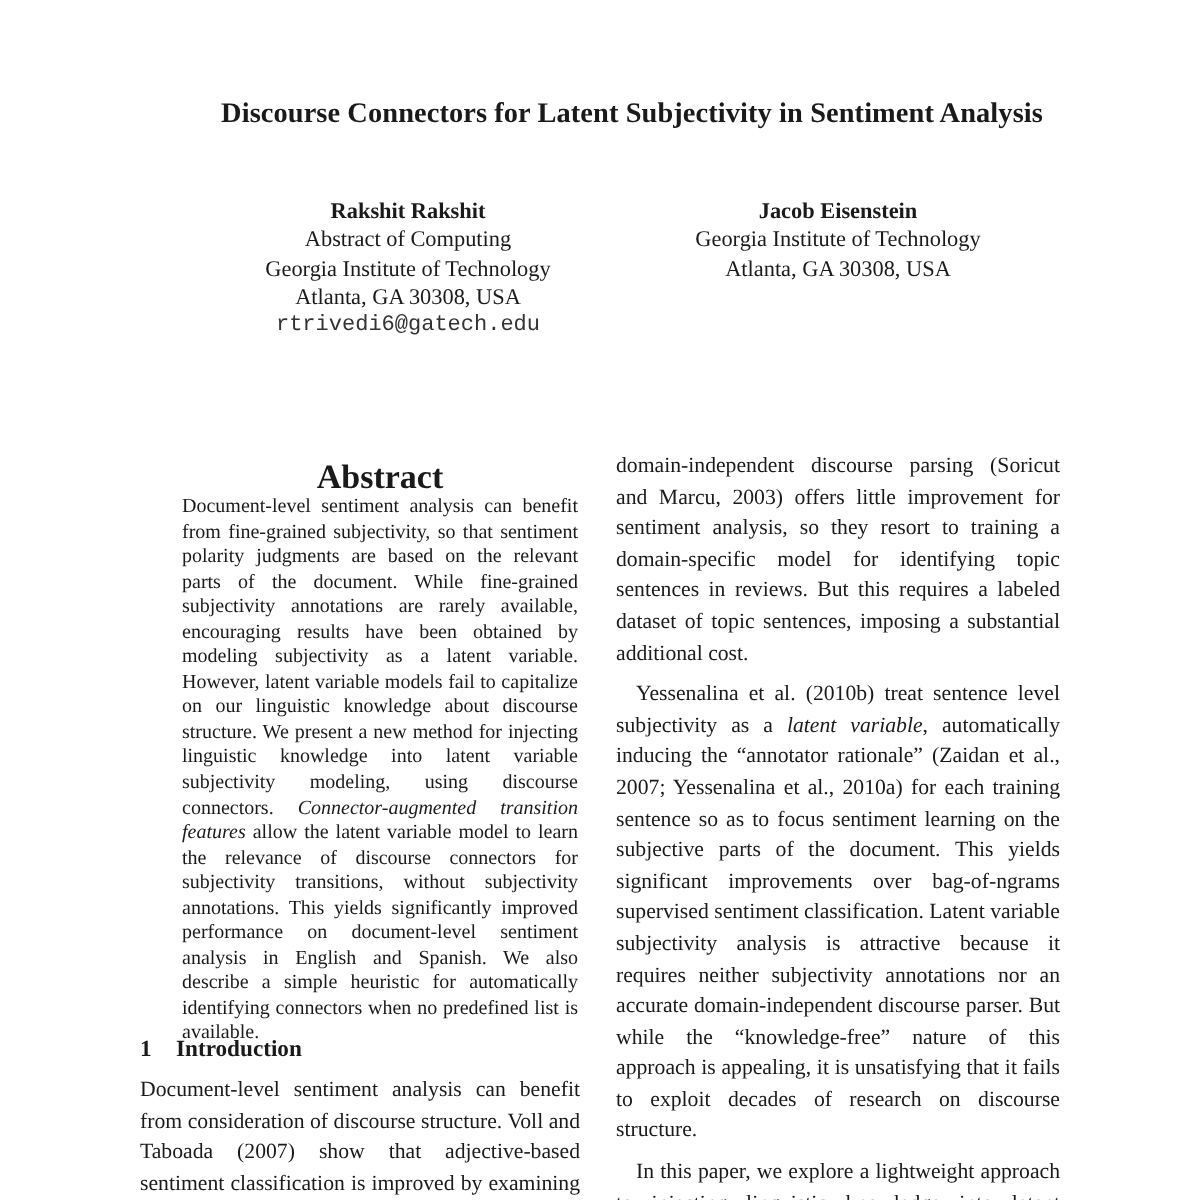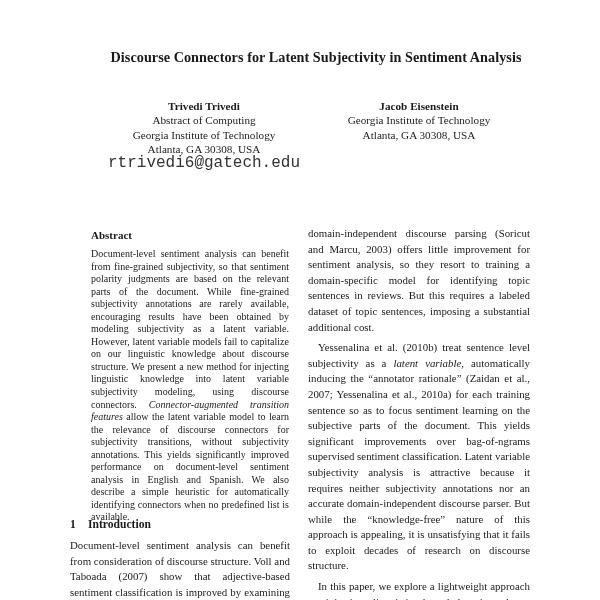--- a/index.html
+++ b/index.html
@@ -3,46 +3,46 @@
 <meta charset="utf-8">
 <style>
   html, body { margin: 0; padding: 0; background: #ffffff; }
   body { width: 600px; height: 600px; overflow: hidden; position: relative;
          font-family: "Liberation Serif", "DejaVu Serif", serif; color: #1a1a1a; }
   .title { position: absolute; top: 49px; left: 0; width: 600px; text-align: center;
            font-weight: bold; font-size: 14.2px; letter-spacing: 0.05px; padding-left: 16px; }
   .author { position: absolute; top: 99px; width: 220px; text-align: center;
             font-size: 11.2px; line-height: 14.3px; }
   .author .name { font-weight: bold; }
-  .author .email { font-family: "Liberation Mono", "DejaVu Sans Mono", monospace; font-size: 16px; color: #333; }
+  .author .email { font-family: "Liberation Mono", "DejaVu Sans Mono", monospace; font-size: 11px; color: #333; }
   #author-1 { left: 94px; }
   #author-2 { left: 309px; }
-  .abstract-heading { position: absolute; top: 229px; left: 91px; width: 198px; text-align: left;
-                      font-weight: bold; font-size: 11px; }
+  .abstract-heading { position: absolute; top: 229px; left: 91px; width: 198px; text-align: center;
+                      font-weight: bold; font-size: 17px; }
   .abstract { position: absolute; top: 248px; left: 91px; width: 198px; text-align: justify;
               font-size: 10px; line-height: 12.55px; }
   .section-heading { position: absolute; top: 518px; left: 70px; font-weight: bold; font-size: 11.6px; }
   .section-heading .num { display: inline-block; width: 18px; }
   .intro-left { position: absolute; top: 538px; left: 70px; width: 220px; text-align: justify;
                 font-size: 10.85px; line-height: 15.6px; }
   .right-col { position: absolute; top: 226px; left: 308px; width: 222px; text-align: justify;
                font-size: 10.85px; line-height: 15.6px; }
   .right-col p { margin: 0; }
   .right-col p.indent { text-indent: 10px; }
   .right-col p.gap { margin-top: 5px; }
   p { margin: 0; }
   em { font-style: italic; }
 </style>
 </head>
 <body>
 
 <div class="title">Discourse Connectors for Latent Subjectivity in Sentiment Analysis</div>
 
 <div id="author-1" class="author">
-  <div class="name">Trivedi Trivedi</div>
+  <div class="name">Rakshit Rakshit</div>
   <div>Abstract of Computing</div>
   <div>Georgia Institute of Technology</div>
   <div>Atlanta, GA 30308, USA</div>
   <div class="email">rtrivedi6@gatech.edu</div>
 </div>
 
 <div id="author-2" class="author">
   <div class="name">Jacob Eisenstein</div>
   <div>Georgia Institute of Technology</div>
   <div>Atlanta, GA 30308, USA</div>

